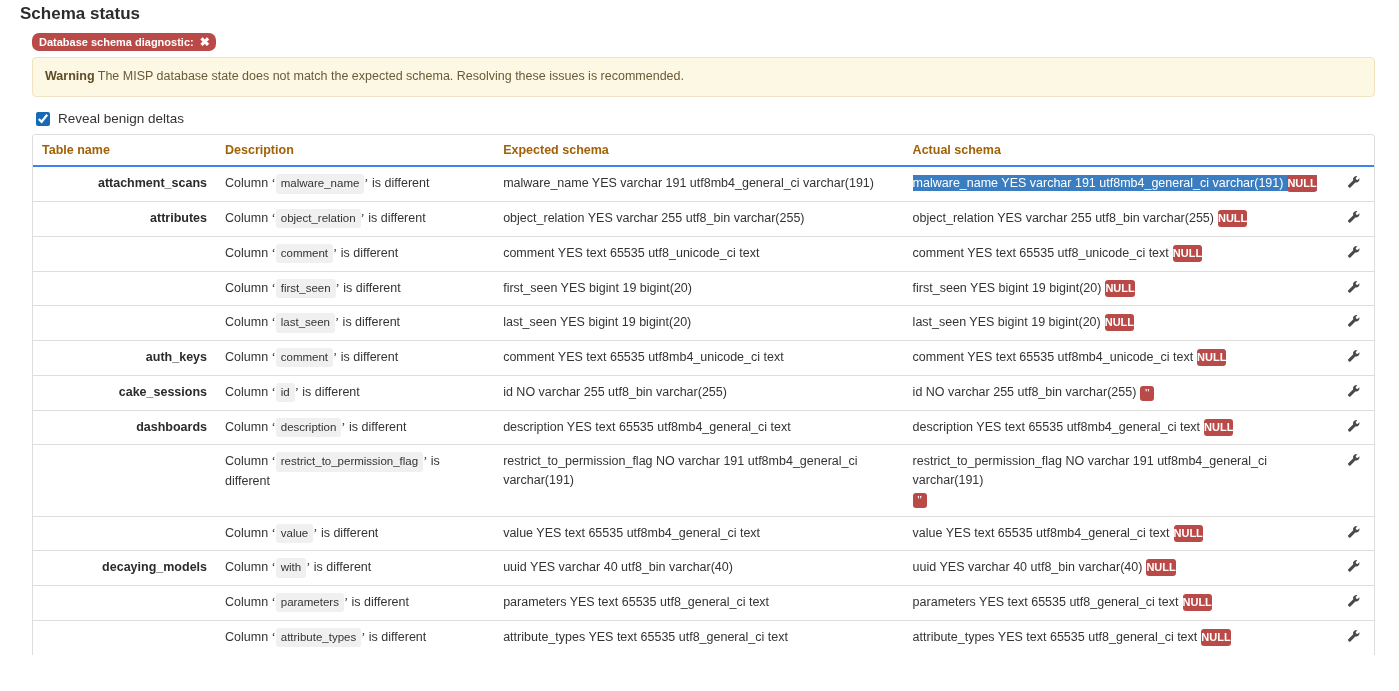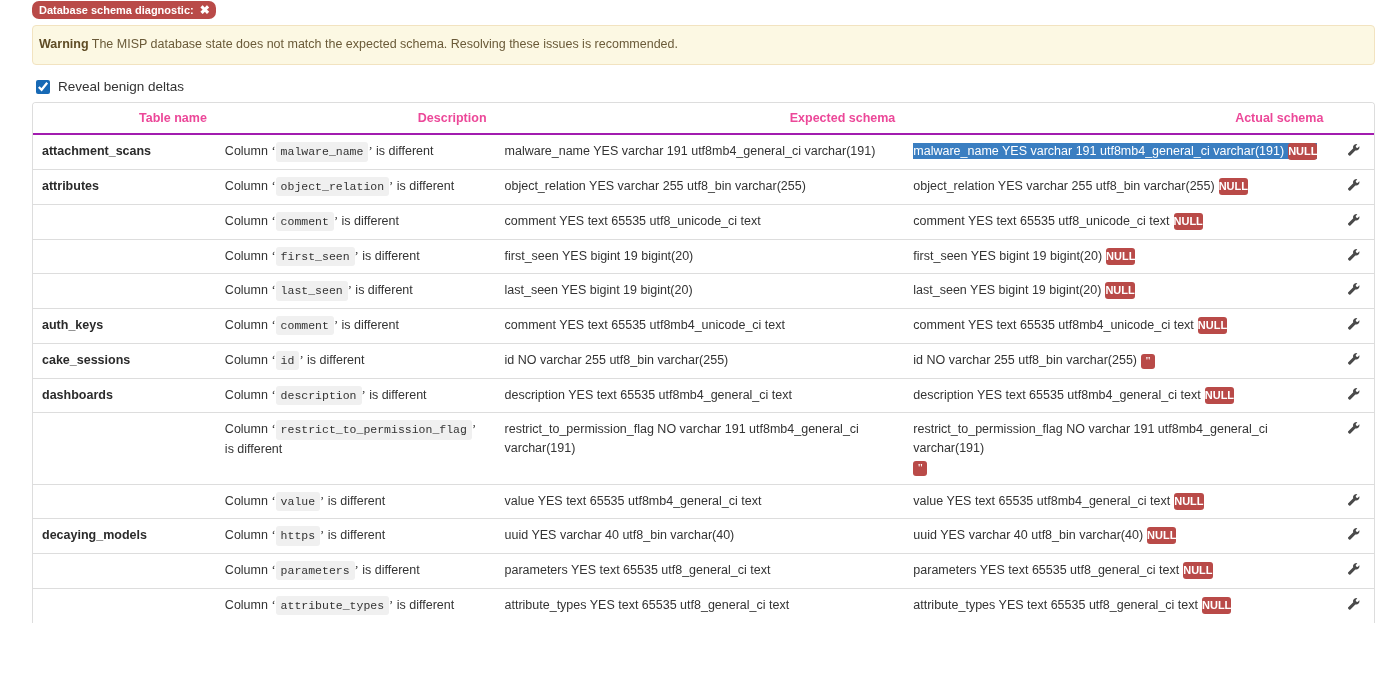--- a/index.html
+++ b/index.html
@@ -39,21 +39,21 @@
     font-weight: bold;
     line-height: 1;
     cursor: pointer;
   }
 
   .warning-box {
     margin: 0 14px 0 22px;
     background: #fcf8e3;
     border: 1px solid #f2e3c0;
     border-radius: 4px;
-    padding: 9px 12px 10px 6px;
+    padding: 9px 12px 10px 12px;
     font-size: 12.5px;
     color: #6a5a38;
     line-height: 1.55;
   }
   .warning-box .w-strong { font-weight: bold; color: #5f4c25; }
   .warning-line2 { color: #7a6736; }
   .warning-line2 .tri { color: #8a7434; }
 
   .reveal-row {
     display: flex;
@@ -77,48 +77,48 @@
     border-bottom: none;
     border-radius: 4px 4px 0 0;
     overflow: hidden;
   }
   table.schema {
     width: 100%;
     border-collapse: collapse;
     font-size: 12.5px;
   }
   table.schema thead th {
-    text-align: right;
-    font-weight: bold;
-    color: #ec4899;
+    text-align: left;
+    font-weight: bold;
+    color: #a16207;
     padding: 8px 9px;
-    border-bottom: 2px solid #a21caf;
+    border-bottom: 2px solid #3b82f6;
     background: #ffffff;
     white-space: nowrap;
   }
   table.schema tbody td {
     padding: 7px 9px;
     border-top: 1px solid #dddddd;
     vertical-align: top;
     line-height: 1.5;
   }
   table.schema tbody tr:first-child td { border-top: none; }
 
-  .col-table { width: 185px; font-weight: bold; color: #2b2b2b; }
+  .col-table { width: 185px; font-weight: bold; color: #2b2b2b; text-align: right; }
   .col-desc { width: 282px; }
   .col-exp { width: 418px; }
   .col-act { width: 438px; }
   .col-act-btn { width: 42px; text-align: center; }
 
   .mono-chip {
     display: inline-block;
     background: #f0f0f0;
     border-radius: 3px;
     padding: 1px 5px;
-    font-family: Liberation Mono, monospace;
+    font-family: Liberation Sans, sans-serif;
     font-size: 11.5px;
     color: #333;
   }
   .quote { font-family: "Liberation Serif", serif; }
 
   .null-badge {
     display: inline-block;
     background: #b94a48;
     color: #fff;
     font-size: 11px;
@@ -157,20 +157,21 @@
     line-height: 1;
     cursor: pointer;
   }
   .wrench svg { display: block; margin: 1px auto 0 auto; }
 </style>
 </head>
 <body>
 
 <div class="page">
 
+  <h1 class="page-title">Schema status</h1>
 
   <div class="diag-badge-row">
     <span class="diag-badge">
       <span>Database schema diagnostic:</span>
       <span class="x-glyph">✖</span>
     </span>
   </div>
 
   <div class="warning-box">
     <div>
@@ -281,21 +282,21 @@
             <td class="col-table"></td>
             <td class="col-desc"><span>Column </span><span class="quote">‘</span><span class="mono-chip">value</span><span class="quote">’</span><span> is different</span></td>
             <td class="col-exp">value YES text 65535 utf8mb4_general_ci text</td>
             <td class="col-act"><span>value YES text 65535 utf8mb4_general_ci text</span><span class="null-badge">NULL</span></td>
             <td class="col-act-btn"><span class="wrench"><svg width="13" height="13" viewBox="0 0 16 16" aria-hidden="true">
                   <path fill="#4a4a4a" d="M11.3 1.2a4 4 0 0 0-3.6 5.4L1.6 12.7a1.2 1.2 0 0 0 0 1.7l.9.9a1.2 1.2 0 0 0 1.7 0l6.1-6.1a4 4 0 0 0 4.8-5.1l-2 2-1.9-.5-.5-1.9 2-2a4 4 0 0 0-1.4-.5z"></path>
                 </svg></span></td>
           </tr>
           <tr>
             <td class="col-table">decaying_models</td>
-            <td class="col-desc"><span>Column </span><span class="quote">‘</span><span class="mono-chip">https</span><span class="quote">’</span><span> is different</span></td>
+            <td class="col-desc"><span>Column </span><span class="quote">‘</span><span class="mono-chip">with</span><span class="quote">’</span><span> is different</span></td>
             <td class="col-exp">uuid YES varchar 40 utf8_bin varchar(40)</td>
             <td class="col-act"><span>uuid YES varchar 40 utf8_bin varchar(40)</span><span class="null-badge">NULL</span></td>
             <td class="col-act-btn"><span class="wrench"><svg width="13" height="13" viewBox="0 0 16 16" aria-hidden="true">
                   <path fill="#4a4a4a" d="M11.3 1.2a4 4 0 0 0-3.6 5.4L1.6 12.7a1.2 1.2 0 0 0 0 1.7l.9.9a1.2 1.2 0 0 0 1.7 0l6.1-6.1a4 4 0 0 0 4.8-5.1l-2 2-1.9-.5-.5-1.9 2-2a4 4 0 0 0-1.4-.5z"></path>
                 </svg></span></td>
           </tr>
           <tr>
             <td class="col-table"></td>
             <td class="col-desc"><span>Column </span><span class="quote">‘</span><span class="mono-chip">parameters</span><span class="quote">’</span><span> is different</span></td>
             <td class="col-exp">parameters YES text 65535 utf8_general_ci text</td>

